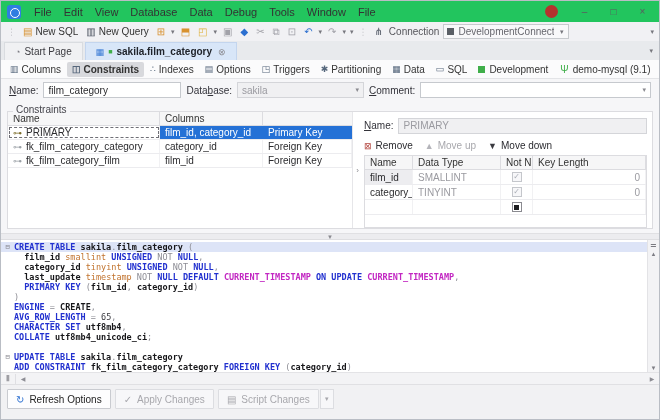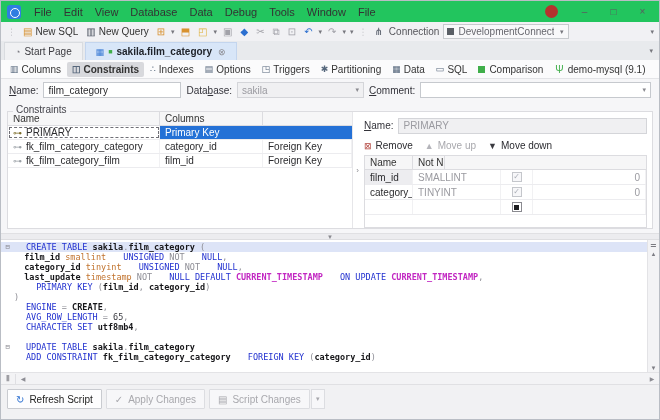--- a/index.html
+++ b/index.html
@@ -97,21 +97,21 @@
 
   
   .splitter{height:7px;background:#ececef;display:flex;align-items:center;justify-content:center;color:#8a8a90;font-size:6px;border-top:1px solid #e0e0e3;border-bottom:1px solid #dedee1;flex:0 0 auto;}
 
   
   .sqlwrap{height:132px;background:#fff;display:flex;flex:0 0 auto;}
   .sql-code{flex:1;font-family:"DejaVu Sans Mono",monospace;font-size:8.5px;line-height:10px;padding-top:2px;overflow:hidden;min-width:0;}
   .sql-line{white-space:pre;display:flex;height:10px;align-items:center;}
   .sql-line.current{background:#dde4f7;}
   .gutter{width:13px;flex:0 0 auto;text-align:center;color:#85858c;font-size:7px;}
-  .tok-k{color:#2130cf;font-weight:normal;margin-left:12px;}
+  .tok-k{color:#2130cf;font-weight:bold;}
   .tok-i{color:#17171a;font-weight:bold;}
   .tok-d{color:#c1722c;}
   .tok-g{color:#8d8d95;}
   .tok-m{color:#c227c2;font-weight:bold;}
   .tok-n{color:#3a3a40;}
   .vscroll{width:12px;background:#f3f3f5;border-left:1px solid #e3e3e6;display:flex;flex-direction:column;align-items:center;color:#7d7d84;flex:0 0 auto;}
   .vs-grip{font-size:7px;line-height:8px;padding:1px 0;color:#55555c;}
   .vs-arrow{font-size:6px;line-height:8px;}
   .vs-track{flex:1;}
 
@@ -259,21 +259,21 @@
           <span>Data</span>
         </div>
         <div class="subtab">
           <span class="ico">▭</span>
           <span>SQL</span>
         </div>
       </div>
     <div class="env">
       <div class="env-item">
         <span class="sq-green"></span>
-        <span>Comparison</span>
+        <span>Development</span>
       </div>
       <div class="env-item">
         <span class="plug">Ψ</span>
         <span>demo-mysql (9.1)</span>
       </div>
       <div class="env-item">
         
         
       </div>
     </div>
@@ -305,20 +305,21 @@
           <div class="grid-header">
             <div class="gh-cell c1">Name</div>
             <div class="gh-cell c2">Columns</div>
           </div>
           <div>
               <div class="grid-row">
                 <div class="g-cell c1 focus-cell">
                   <span class="keyico key-primary">⊶</span>
                   <span>PRIMARY</span>
                 </div>
+                <div class="g-cell c2 sel">film_id, category_id</div>
                 <div class="g-cell c3 sel">Primary Key</div>
               </div>
               <div class="grid-row">
                 <div class="g-cell c1">
                   <span class="keyico key-foreign">⊶</span>
                   <span>fk_film_category_category</span>
                 </div>
                 <div class="g-cell c2">category_id</div>
                 <div class="g-cell c3">Foreign Key</div>
               </div>
@@ -354,21 +355,23 @@
                 <span>Move up</span>
               </div>
             <div class="dt-btn">
                 <span class="ic ic-down">▼</span>
                 <span>Move down</span>
               </div>
           </div>
           <div class="dgrid">
             <div class="grid-header">
               <div class="gh-cell d1">Name</div>
+              <div class="gh-cell d2">Data Type</div>
               <div class="gh-cell d3" style="justify-content:flex-start;">Not Null</div>
+              <div class="gh-cell d4" style="justify-content:flex-start;">Key Length</div>
             </div>
             <div>
                 <div class="grid-row">
                   <div class="g-cell d1 cell-active">film_id</div>
                   <div class="g-cell d2 cell-muted">SMALLINT</div>
                   <div class="g-cell d3">
                     <span class="cb">✓</span>
                   </div>
                   <div class="g-cell d4 cell-muted">0</div>
                 </div>
@@ -404,20 +407,21 @@
     <div class="sql-code">
         <div class="sql-line current"><span class="gutter">⊟</span><span class="tok-k">CREATE TABLE </span><span class="tok-i">sakila</span><span class="tok-g">.</span><span class="tok-i">film_category </span><span class="tok-g">(</span></div>
         <div class="sql-line"><span class="gutter"></span><span class="tok-g">  </span><span class="tok-i">film_id </span><span class="tok-d">smallint </span><span class="tok-k">UNSIGNED </span><span class="tok-g">NOT </span><span class="tok-k">NULL</span><span class="tok-g">,</span></div>
         <div class="sql-line"><span class="gutter"></span><span class="tok-g">  </span><span class="tok-i">category_id </span><span class="tok-d">tinyint </span><span class="tok-k">UNSIGNED </span><span class="tok-g">NOT </span><span class="tok-k">NULL</span><span class="tok-g">,</span></div>
         <div class="sql-line"><span class="gutter"></span><span class="tok-g">  </span><span class="tok-i">last_update </span><span class="tok-d">timestamp </span><span class="tok-g">NOT </span><span class="tok-k">NULL DEFAULT </span><span class="tok-m">CURRENT_TIMESTAMP </span><span class="tok-k">ON UPDATE </span><span class="tok-m">CURRENT_TIMESTAMP</span><span class="tok-g">,</span></div>
         <div class="sql-line"><span class="gutter"></span><span class="tok-g">  </span><span class="tok-k">PRIMARY KEY </span><span class="tok-g">(</span><span class="tok-i">film_id</span><span class="tok-g">, </span><span class="tok-i">category_id</span><span class="tok-g">)</span></div>
         <div class="sql-line"><span class="gutter"></span><span class="tok-g">)</span></div>
         <div class="sql-line"><span class="gutter"></span><span class="tok-k">ENGINE </span><span class="tok-g">= </span><span class="tok-i">CREATE</span><span class="tok-g">,</span></div>
         <div class="sql-line"><span class="gutter"></span><span class="tok-k">AVG_ROW_LENGTH </span><span class="tok-g">= </span><span class="tok-n">65</span><span class="tok-g">,</span></div>
         <div class="sql-line"><span class="gutter"></span><span class="tok-k">CHARACTER SET </span><span class="tok-i">utf8mb4</span><span class="tok-g">,</span></div>
+        <div class="sql-line"><span class="gutter"></span><span class="tok-k">COLLATE </span><span class="tok-i">utf8mb4_unicode_ci</span><span class="tok-g">;</span></div>
         <div class="sql-line"><span class="gutter"></span></div>
         <div class="sql-line"><span class="gutter">⊟</span><span class="tok-k">UPDATE TABLE </span><span class="tok-i">sakila</span><span class="tok-g">.</span><span class="tok-i">film_category</span></div>
         <div class="sql-line"><span class="gutter"></span><span class="tok-k">ADD CONSTRAINT </span><span class="tok-i">fk_film_category_category </span><span class="tok-k">FOREIGN KEY </span><span class="tok-g">(</span><span class="tok-i">category_id</span><span class="tok-g">)</span></div>
       </div>
     <div class="vscroll">
       <span class="vs-grip">⚌</span>
       <span class="vs-arrow">▲</span>
       <span class="vs-track"></span>
       <span class="vs-arrow">▼</span>
     </div>
@@ -426,21 +430,21 @@
   <div class="hscroll">
     <span class="hs-widget">⫴</span>
     <span class="hs-arrow">◀</span>
     <span class="hs-track"></span>
     <span class="hs-arrow">▶</span>
   </div>
 
   <div class="footer">
     <div class="f-btn">
       <span class="ic ico-blue">↻</span>
-      <span>Refresh Script</span>
+      <span>Refresh Options</span>
     </div>
     <div class="f-btn disabled">
       <span class="ic">✓</span>
       <span>Apply Changes</span>
     </div>
     <div class="f-btn disabled">
       <span class="ic">▤</span>
       <span>Script Changes</span>
     </div>
     <div class="f-caret">▾</div>

